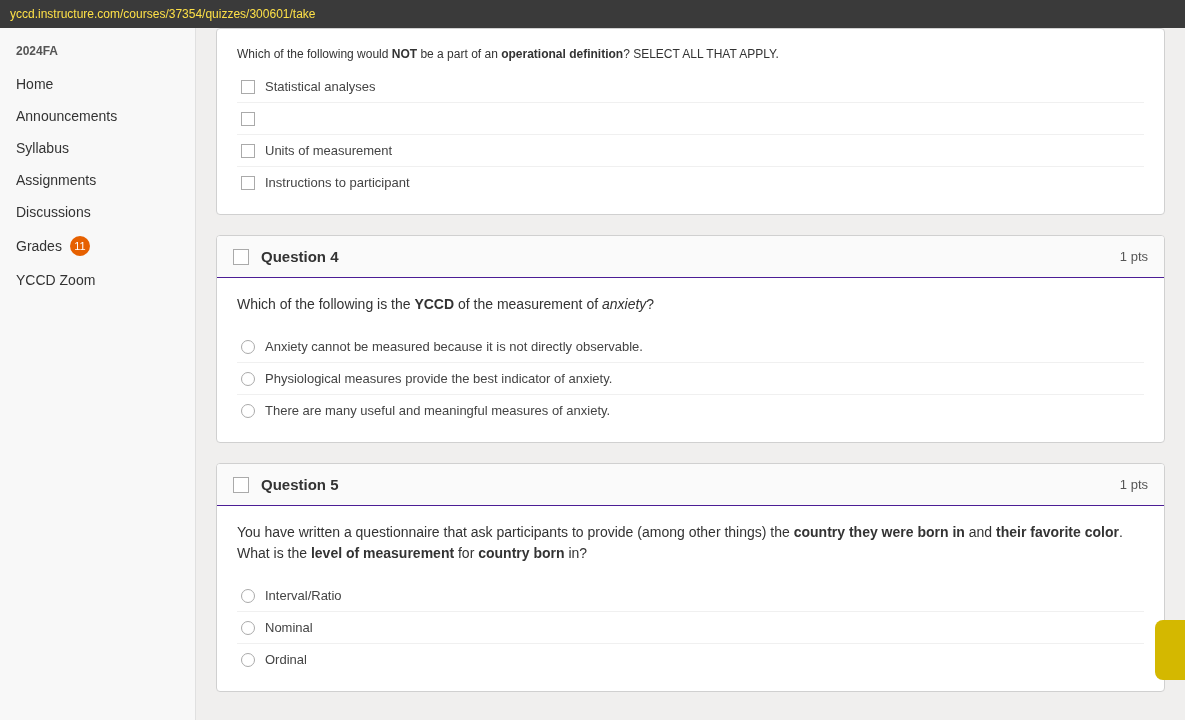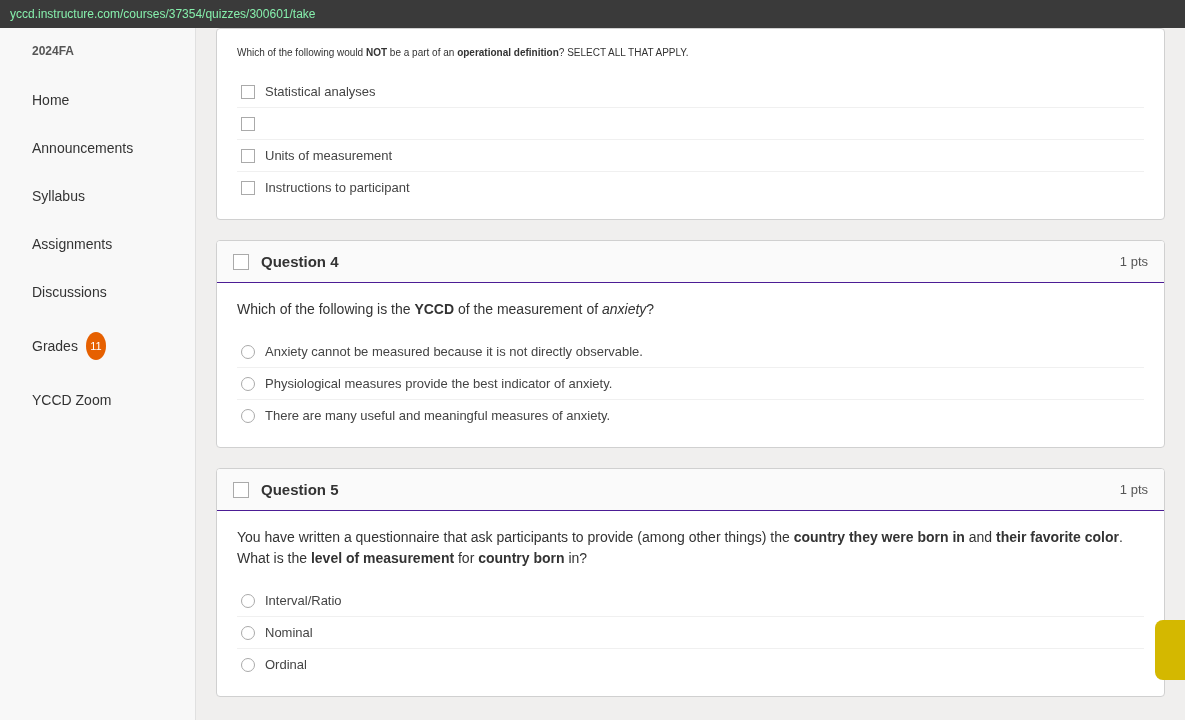--- a/index.html
+++ b/index.html
@@ -9,61 +9,60 @@
       color: #333;
       font-size: 14px;
     }
 
     .browser-bar {
       background: #3a3a3a;
       height: 28px;
       display: flex;
       align-items: center;
       padding: 0 10px;
-      color: #86efac;
+      color: #fde047;
       font-size: 12px;
     }
 
     .layout {
       display: flex;
       height: calc(100vh - 28px);
     }
 
     .sidebar {
       width: 196px;
       background: #f8f8f8;
       border-right: 1px solid #e0e0e0;
-      padding: 10px 16px;
+      padding: 10px 0;
       flex-shrink: 0;
     }
 
     .sidebar-course-title {
       font-size: 12px;
       color: #555;
       padding: 6px 16px 10px;
       font-weight: 600;
     }
 
     .sidebar-item {
       display: flex;
       align-items: center;
       padding: 8px 16px;
       cursor: pointer;
       font-size: 14px;
       color: #333;
       position: relative;
-      margin-top: 16px;
     }
 
     .sidebar-item .badge {
       background: #e66000;
       color: white;
       border-radius: 50%;
       width: 20px;
-      height: 28px;
+      height: 20px;
       display: flex;
       align-items: center;
       justify-content: center;
       font-size: 11px;
       margin-left: 8px;
     }
 
     .main-content {
       flex: 1;
       overflow-y: auto;
@@ -160,23 +159,23 @@
     
     .partial-question {
       background: white;
       border: 1px solid #d0d0d0;
       border-radius: 4px;
       margin-bottom: 20px;
       padding: 16px 20px;
     }
 
     .partial-text {
-      font-size: 10px;
+      font-size: 12px;
       line-height: 1.5;
-      margin-bottom: 16px;
+      margin-bottom: 8px;
       color: #333;
     }
 
     .yellow-object {
       position: fixed;
       right: 0;
       bottom: 40px;
       width: 30px;
       height: 60px;
       background: #d4b800;

